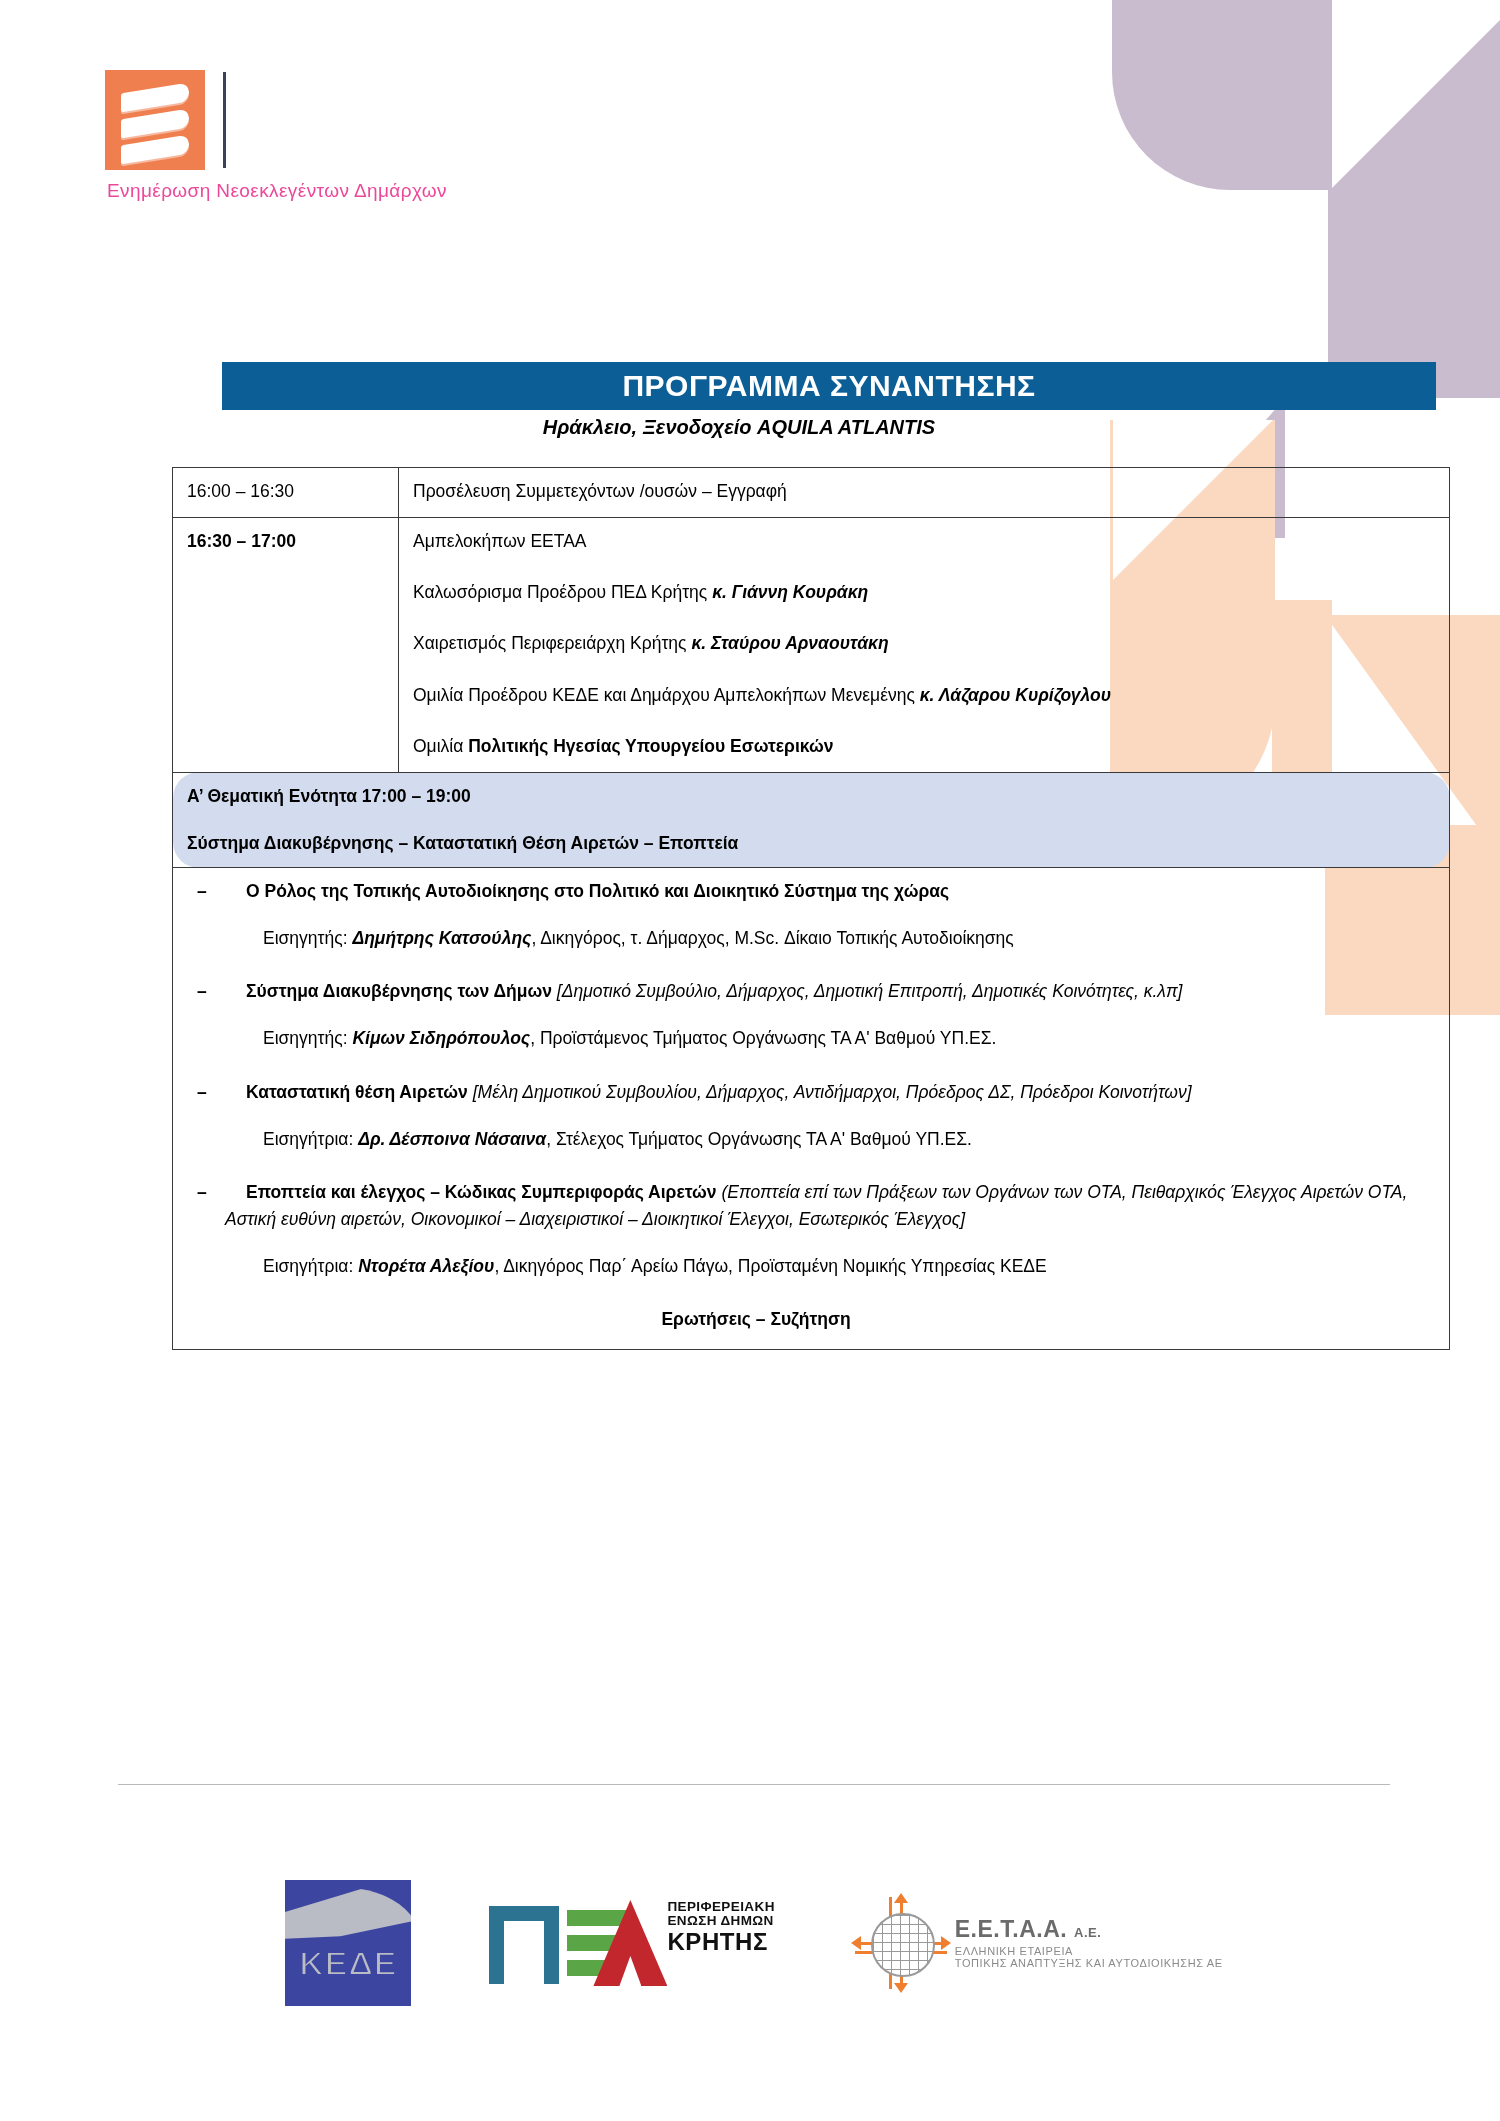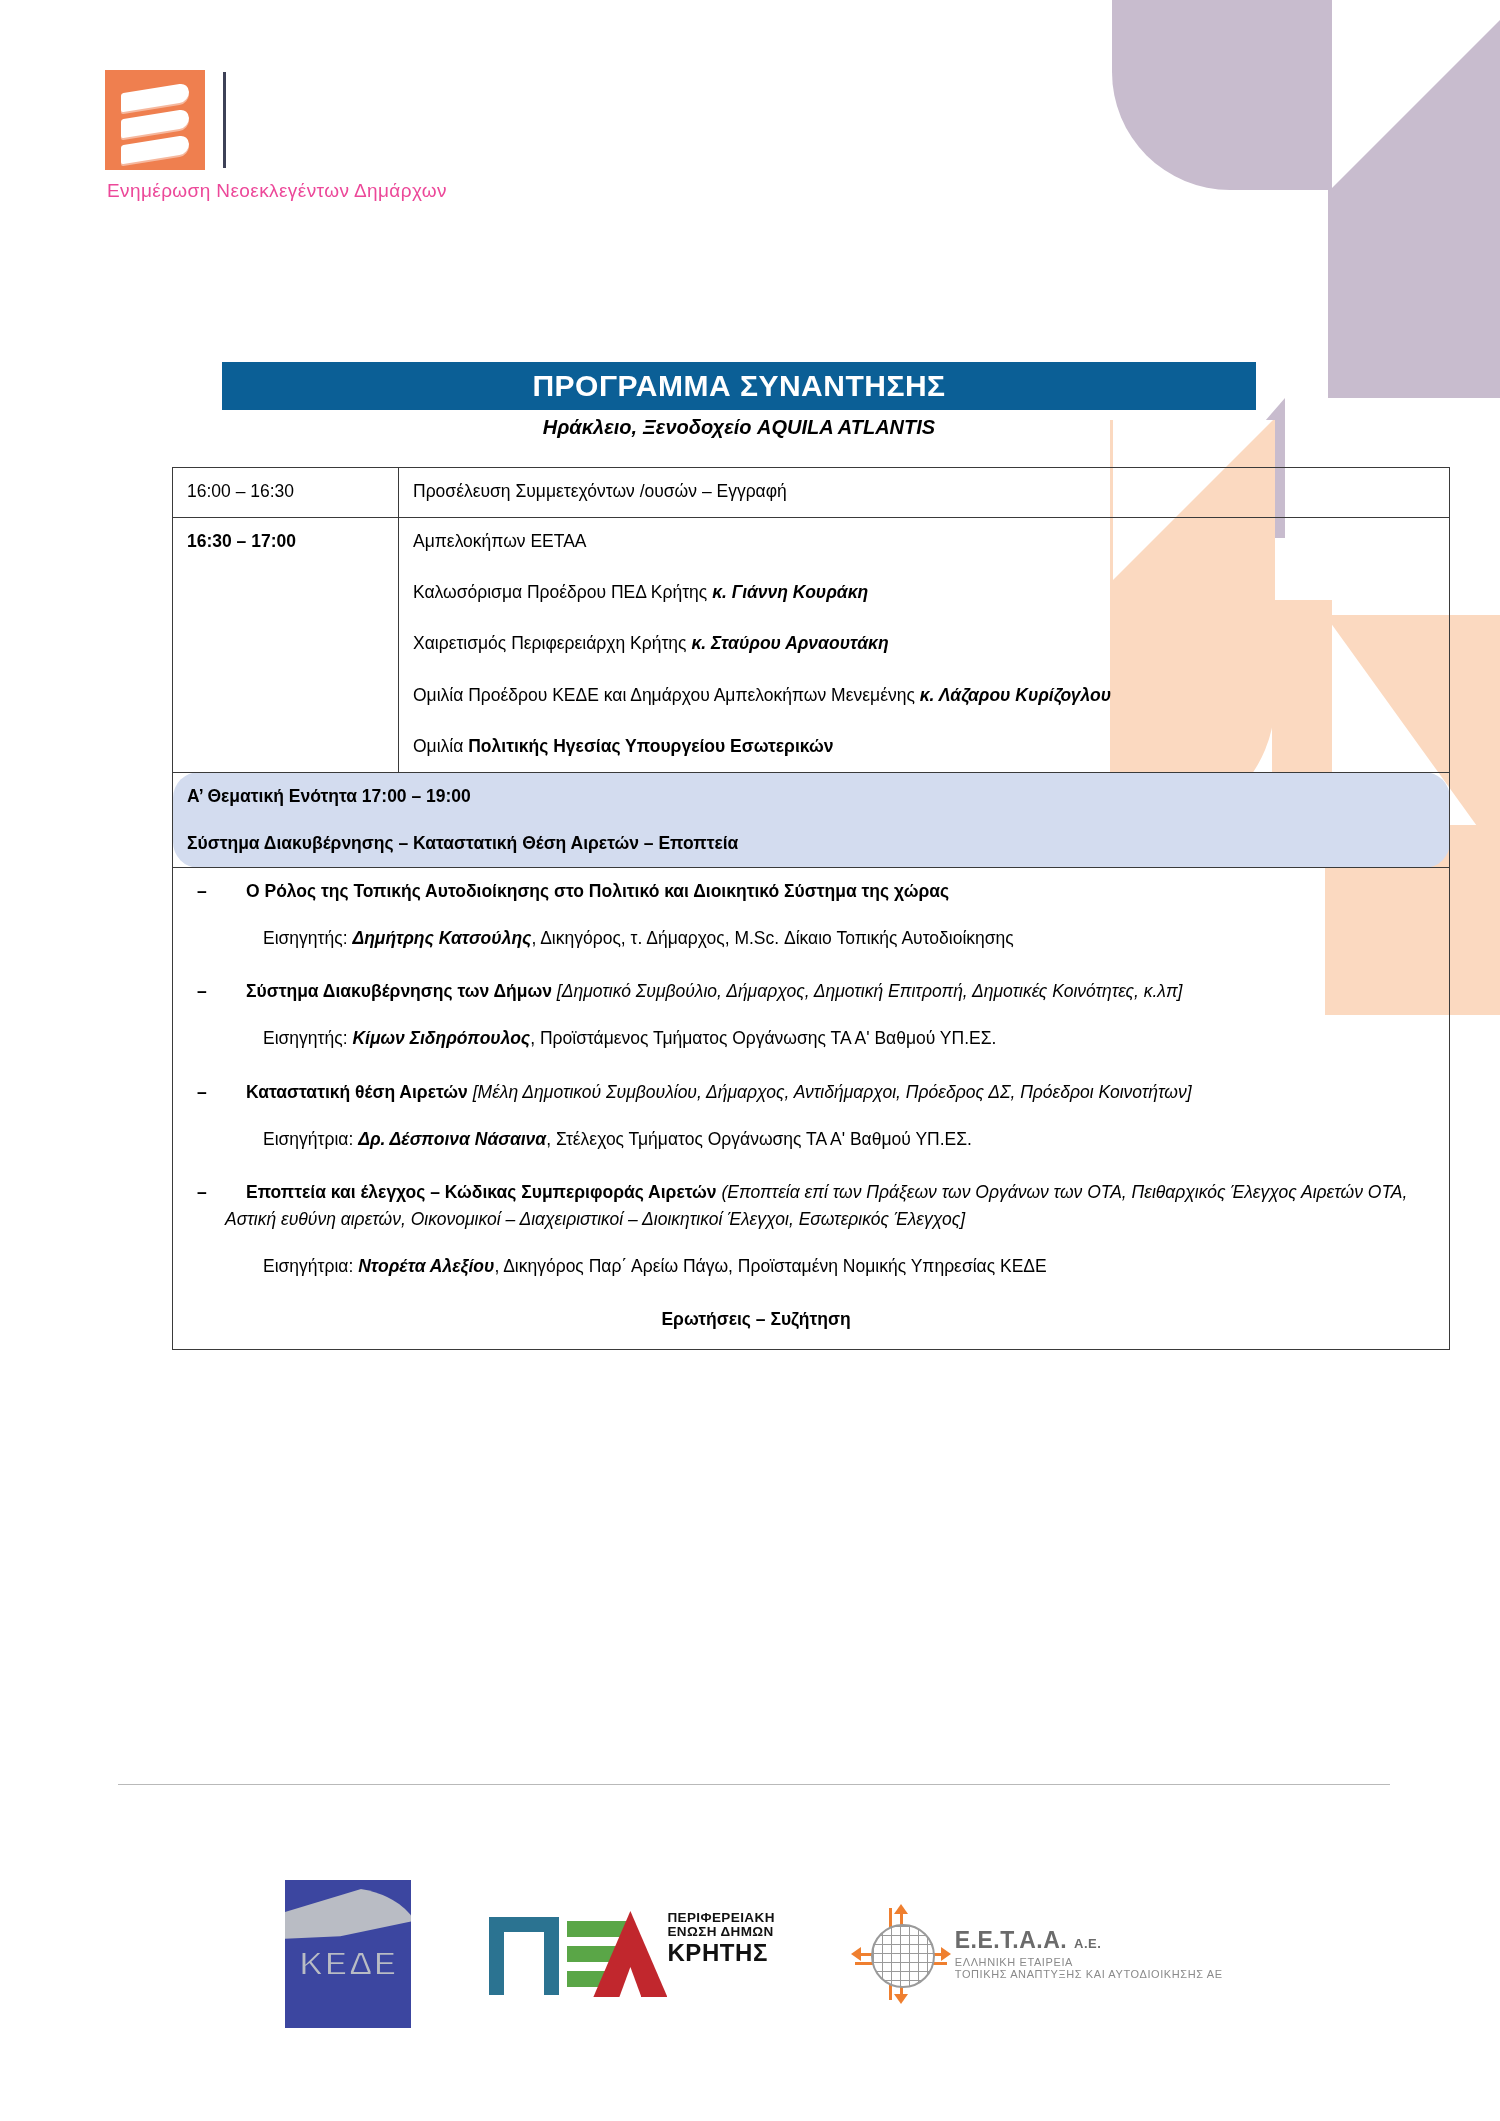--- a/index.html
+++ b/index.html
@@ -92,21 +92,21 @@
     margin-left: 2px;
     color: #ec4899;
     font-size: 19px;
     letter-spacing: .4px;
   }
 
   
   #title-banner {
     position: absolute;
     left: 222px; top: 362px;
-    width: 1034px; height: 48px;
+    width: 1214px; height: 48px;
     background: #0b5f96;
     color: #ffffff;
     font-size: 30px;
     font-weight: bold;
     display: flex;
     align-items: center;
     justify-content: center;
     letter-spacing: .5px;
   }
   #title-sub {
@@ -196,21 +196,21 @@
     position: absolute;
     left: 118px; top: 1880px;
     width: 1272px;
     display: flex;
     align-items: center;
     justify-content: center;
     gap: 78px;
   }
 
   
-  #kede { width: 126px; height: 148px; background:#3c46a0; position: relative; overflow:hidden; }
+  #kede { width: 126px; height: 126px; background:#3c46a0; position: relative; overflow:hidden; }
   #kede .swoosh {
     position:absolute; left:-14px; top:8px; width:150px; height:78px;
     border-radius: 50% 50% 50% 50% / 70% 70% 30% 30%;
     background:#b9bcc4;
     clip-path: polygon(0 36%, 62% 0, 100% 8%, 100% 40%, 46% 62%, 0 66%);
   }
   #kede .kede-text {
     position:absolute; left:0; right:0; top:64px;
     text-align:center; color:#b9bcc4; font-weight:bold;
     font-size:34px; letter-spacing:1px;

